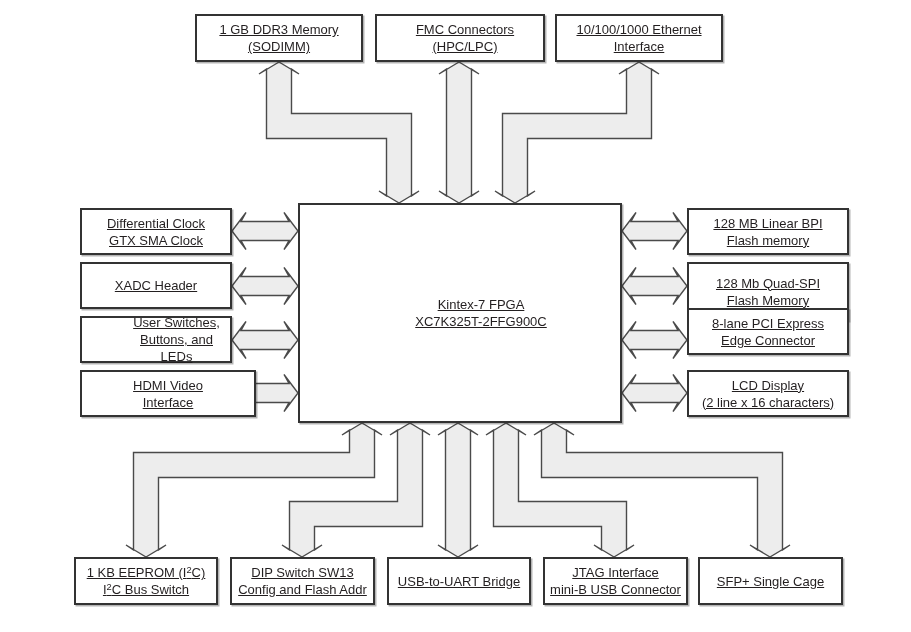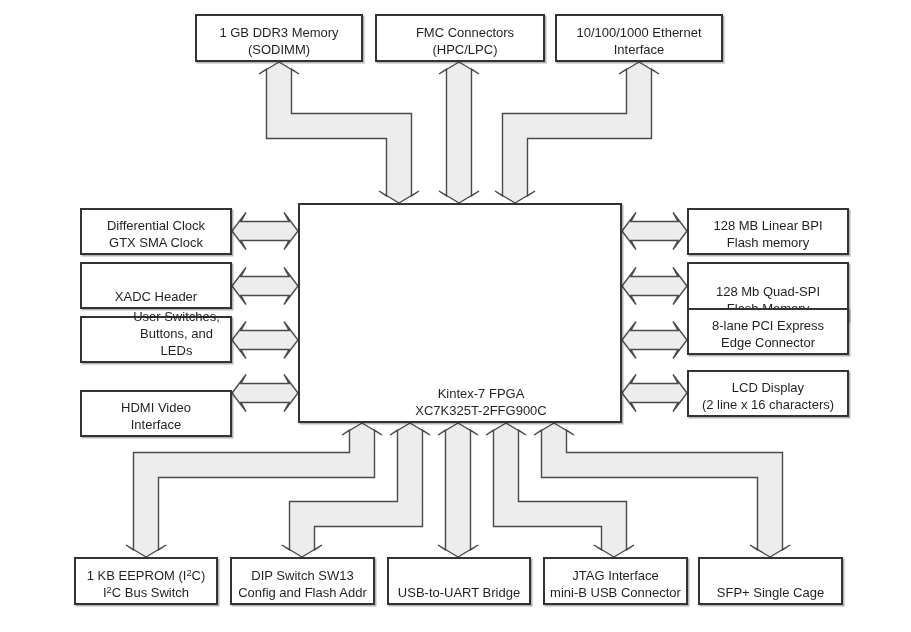--- a/index.html
+++ b/index.html
@@ -25,39 +25,40 @@
     position: absolute;
     left: 0; top: 0;
     width: 911px; height: 632px;
   }
   .node {
     position: absolute;
     background: var(--box-fill);
     border: 2px solid var(--box-border);
     box-shadow: 1.5px 1.5px 0 rgba(40,40,40,0.35);
     display: flex;
-    align-items: flex-end;
+    align-items: center;
     justify-content: center;
     text-align: center;
     font-size: 13px;
     line-height: 17px;
     padding: 2px;
+    text-decoration: underline;
   }
   .node-label { white-space: pre-line; }
   .node-label sup { font-size: 72%; line-height: 0; vertical-align: 0.45em; }
 
   
   #node-ddr3      { left:195px; top:14px;  width:168px; height:48px; }
   #node-fmc       { left:375px; top:14px;  width:170px; height:48px;padding-left:12px; }
   #node-ethernet  { left:555px; top:14px;  width:168px; height:48px; }
 
   #node-diffclk   { left:80px;  top:208px; width:152px; height:47px; }
   #node-xadc      { left:80px;  top:262px; width:152px; height:47px; }
   #node-userio    { left:80px;  top:316px; width:152px; height:47px;padding-left:43px; }
-  #node-hdmi      { left:80px;  top:370px; width:152px; height:47px;margin-top:20px; }
+  #node-hdmi      { left:80px;  top:370px; width:176px; height:47px; }
 
   #node-fpga      { left:298px; top:203px; width:324px; height:220px;padding-left:44px; }
 
   #node-bpi       { left:687px; top:208px; width:162px; height:47px; }
   #node-qspi      { left:687px; top:262px; width:162px; height:59px; }
   #node-pcie      { left:687px; top:308px; width:162px; height:47px; }
   #node-lcd       { left:687px; top:370px; width:162px; height:47px; }
 
   #node-eeprom    { left:74px;  top:557px; width:144px; height:48px; }
   #node-dip       { left:230px; top:557px; width:145px; height:48px; }

